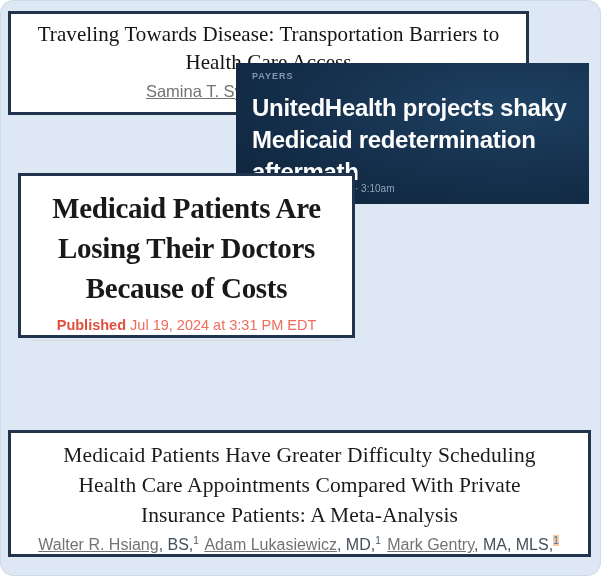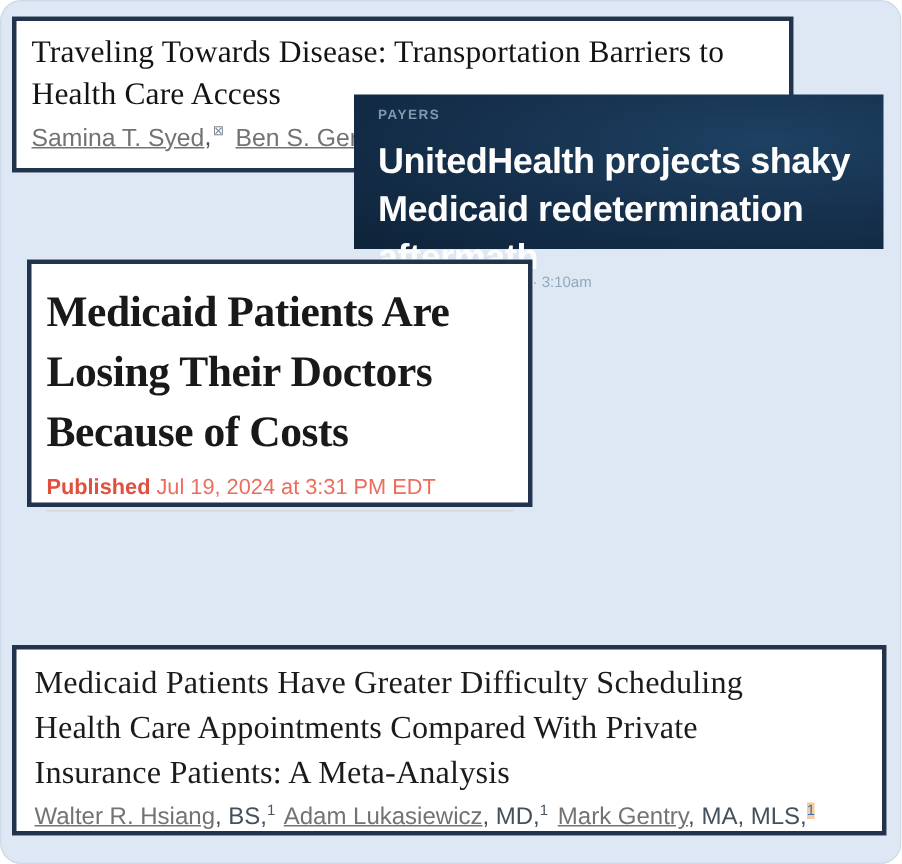--- a/index.html
+++ b/index.html
@@ -2,38 +2,38 @@
 <html><head>
 <meta charset="utf-8">
 <style>
   html,body{margin:0;padding:0;background:#ffffff;}
   .canvas{
     position:relative;width:601px;height:576px;
     background:#dee8f5;border-radius:14px;overflow:hidden;
     font-family:"Liberation Sans",sans-serif;
     box-shadow:0 0 0 1px rgba(180,195,215,.35) inset;
   }
-  .card{position:absolute;background:#ffffff;border:3px solid #22344d;box-sizing:border-box;}
+  .card{position:absolute;background:#ffffff;border:3px solid #22344d;box-sizing:border-box;text-align:center;}
 
   
   .card-a{left:8px;top:11px;width:521px;height:104px;z-index:1;padding:4px 10px;}
   .card-a h2{
     margin:2px 0 0 0;font-family:"Liberation Serif",serif;font-weight:400;
     font-size:21px;line-height:28px;color:#141414;white-space:pre-line;letter-spacing:.1px;
   }
   .authors{margin:6px 0 0 0;font-size:16.5px;color:#44505c;}
   .authors a{color:#737373;text-decoration:underline;cursor:pointer;margin-top:44px;}
   .authors .plain{color:#44505c;}
   sup.mail-sup{font-size:9px;color:#7d8894;margin:0 3px 0 1px;}
   sup.ref{font-size:10px;color:#4a545e;margin-right:2px;}
   sup.ref.hl{color:#3a76b5;background:rgba(240,160,80,.55);}
 
   
   .card-dark{
-    position:absolute;left:236px;top:63px;width:353px;height:103px;z-index:2;
+    position:absolute;left:236px;top:63px;width:353px;height:141px;z-index:2;
     background:radial-gradient(ellipse at 78% 30%, #1e4162 0%, #16314e 48%, #0e2339 100%);
     box-sizing:border-box;padding:8px 16px;
   }
   .eyebrow{font-size:9px;font-weight:700;letter-spacing:1px;color:#8298ad;}
   .card-dark h1{
     margin:11px 0 0 0;font-size:24px;line-height:32px;font-weight:700;color:#fdfdfd;
     letter-spacing:-.3px;white-space:pre-line;
   }
   .timestamp{position:absolute;left:119px;top:120px;font-size:10px;color:#8fa;color:#93a7ba;}
 

